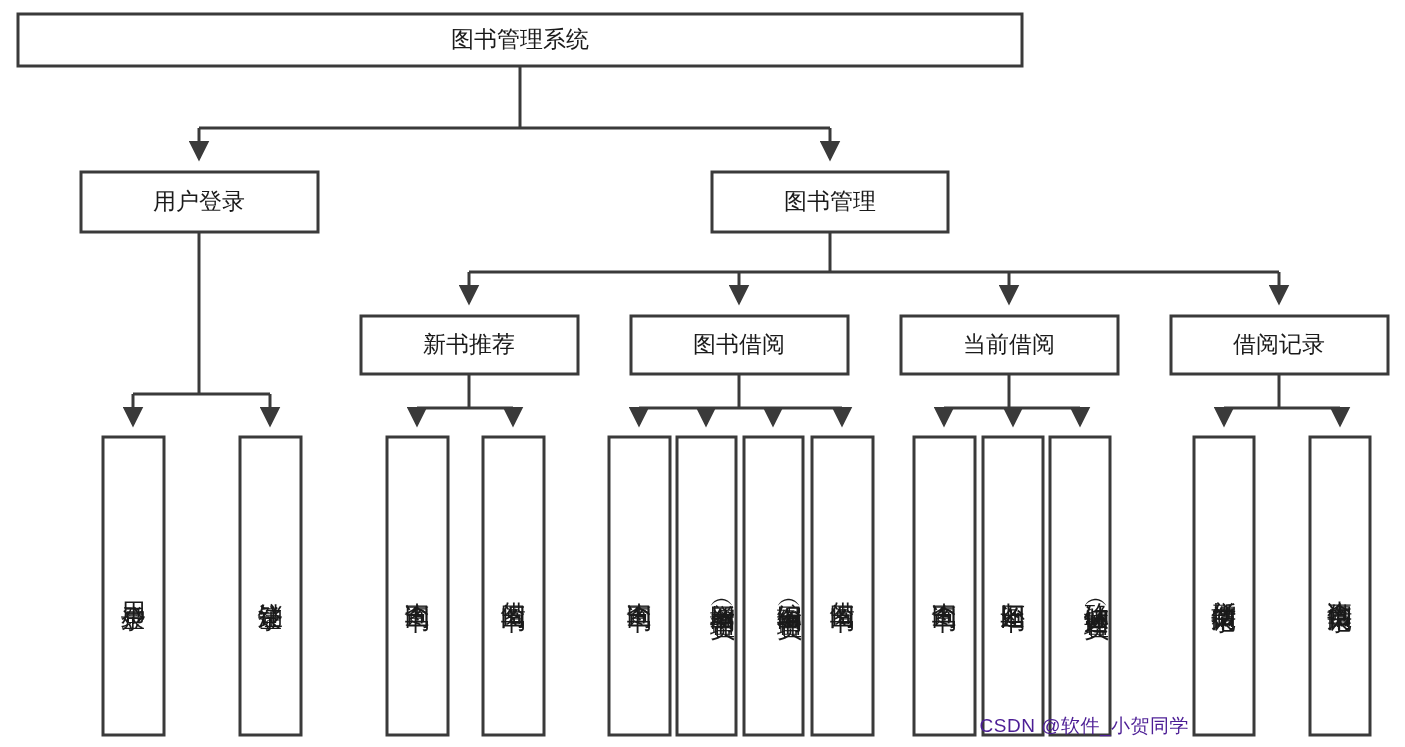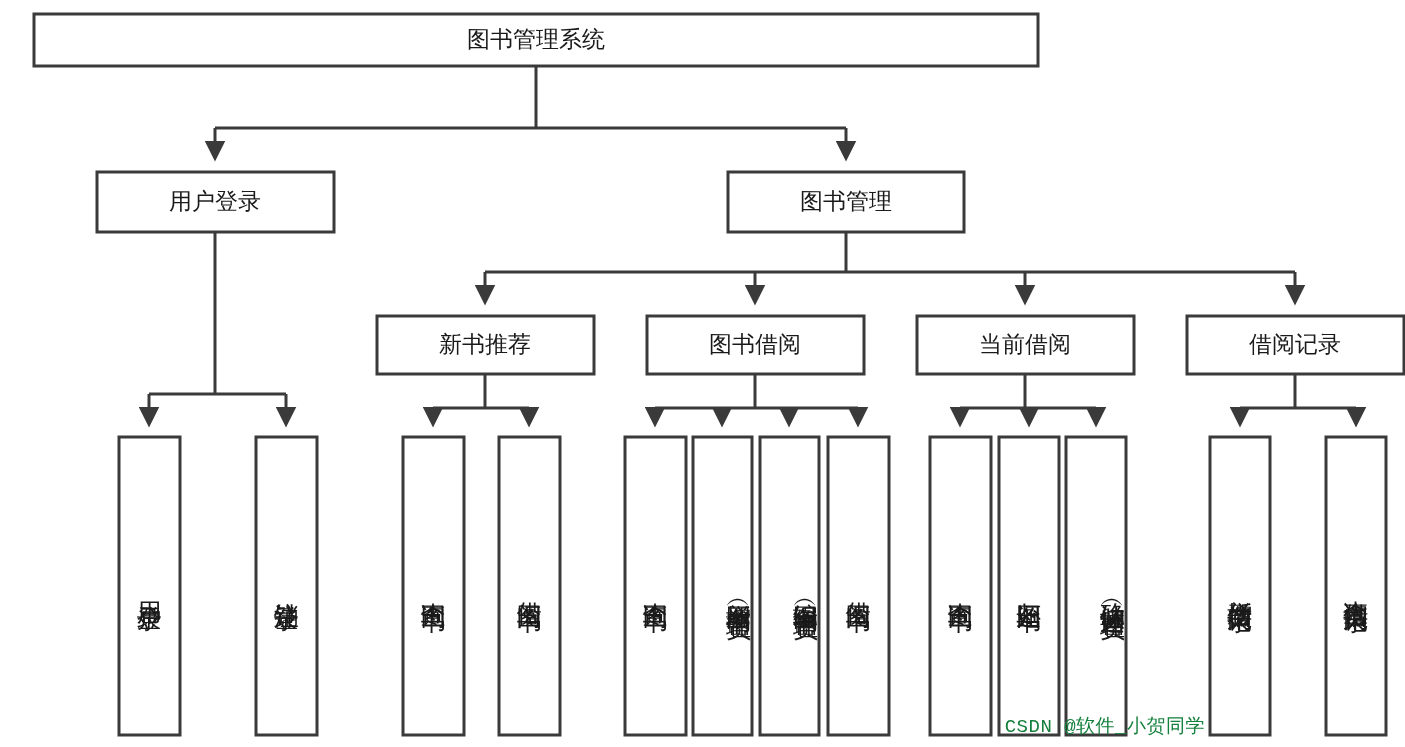--- a/index.html
+++ b/index.html
@@ -11,21 +11,20 @@
     width: 1405px;
     height: 747px;
     font-family: "Liberation Sans", "DejaVu Sans", sans-serif;
     overflow: hidden;
     position: relative;
   }
   #diagram-root {
     position: relative;
     width: 1201px;
     height: 747px;
-    margin-left: 16px;
   }
   svg.flow {
     position: absolute;
     top: 0;
     left: 0;
     width: 1405px;
     height: 747px;
   }
   .node-box {
     fill: #ffffff;
@@ -60,23 +59,23 @@
     display: flex;
     align-items: center;
     justify-content: center;
     white-space: nowrap;
     pointer-events: none;
   }
   .watermark {
     position: absolute;
     right: 12px;
     bottom: 8px;
-    font-family: Liberation Mono, monospace;
+    font-family: Liberation Sans, sans-serif;
     font-size: 19px;
-    color: #15803d;
+    color: #4c1d95;
     white-space: nowrap;
     letter-spacing: 0.5px;
   }
 </style>
 </head>
 <body>
 
 <div id="diagram-root">
 
   <svg class="flow" viewBox="0 0 1405 747" xmlns="http://www.w3.org/2000/svg">

